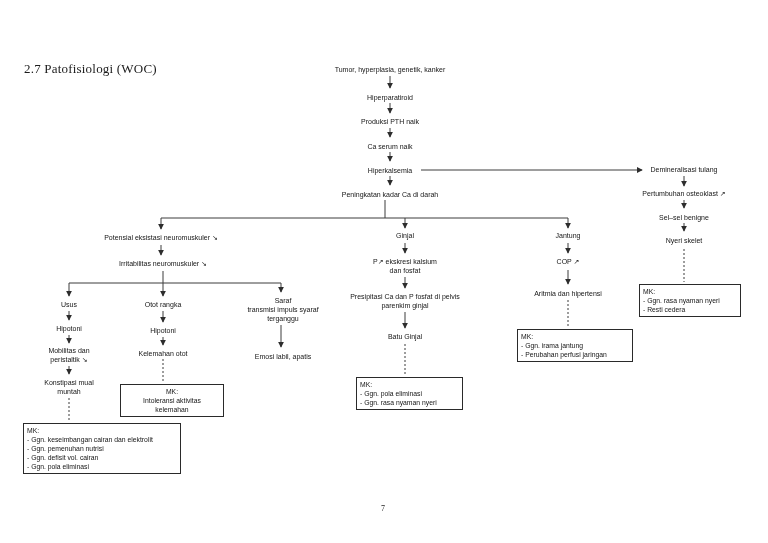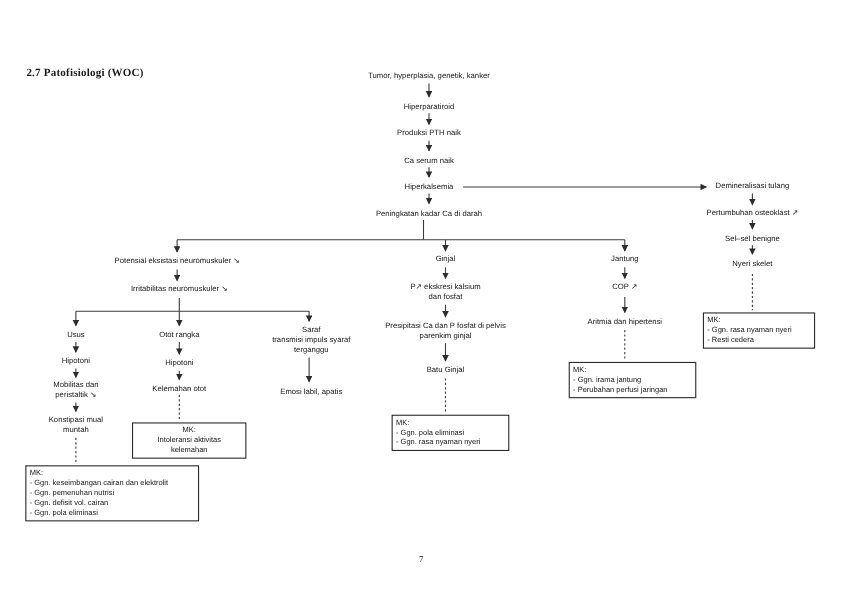--- a/index.html
+++ b/index.html
@@ -2,21 +2,21 @@
 <html><head>
 <meta charset="utf-8">
 <style>
   html,body{margin:0;padding:0;background:#ffffff;}
   #page{
     position:relative;width:768px;height:543px;background:#fff;overflow:hidden;
     font-family:"Liberation Sans","DejaVu Sans",sans-serif;color:#1b1b1b;
   }
   #page-title{
     position:absolute;font-family:"Liberation Serif","DejaVu Serif",serif;
-    font-weight:bold;font-size:10px;letter-spacing:.2px;
+    font-weight:normal;font-size:13px;letter-spacing:.2px;
   }
   .node{
     position:absolute;transform:translateX(-50%);text-align:center;
     font-size:7px;line-height:9px;white-space:nowrap;color:#151515;
   }
   .mk-box{
     position:absolute;border:1px solid #2a2a2a;background:#fff;
     font-size:6.8px;line-height:9px;padding:2px 3px;color:#151515;
   }
   .mk-box.center{text-align:center;}

